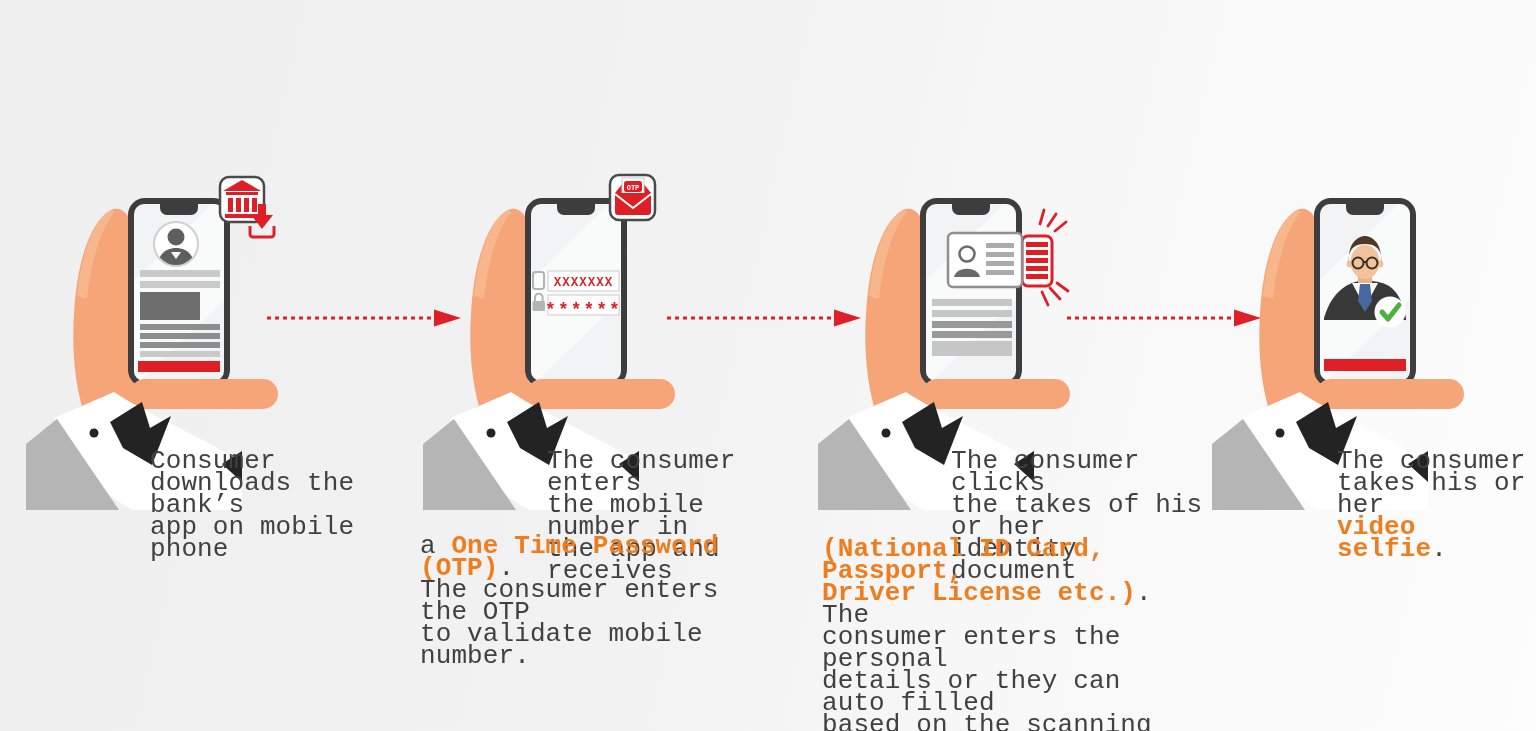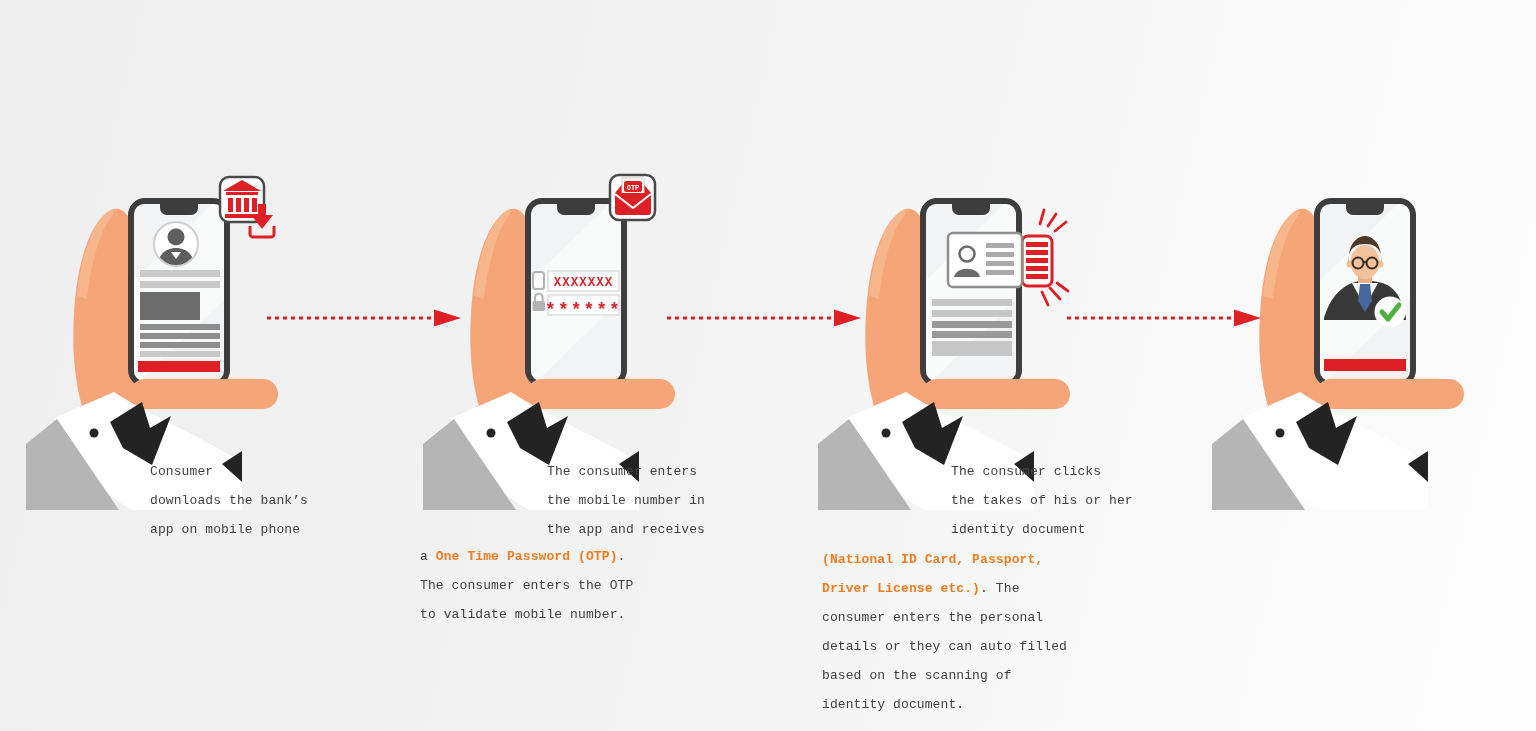--- a/index.html
+++ b/index.html
@@ -5,21 +5,21 @@
   html,body{margin:0;padding:0;}
   body{font-family:"Liberation Sans",sans-serif;}
   .canvas{
     position:relative;width:1536px;height:731px;overflow:hidden;
     background:linear-gradient(103deg,#efeff0 0%,#f2f2f3 45%,#f8f8f9 70%,#fdfdfd 100%);
     font-family:Liberation Mono, monospace;
   }
   .illus{position:absolute;top:160px;}
   .arrow{position:absolute;}
   .cap{
-    position:absolute;font-size:13px;line-height:29px;color:#414141;
+    position:absolute;font-size:26px;line-height:22px;color:#414141;
     white-space:pre-line;letter-spacing:0.1px;
   }
   .cap .hl{color:#ef7d1f;font-weight:bold;}
 </style>
 </head>
 <body>
 
 <div class="canvas">
 
   <svg class="illus" style="left:24px" width="280" height="350" viewBox="0 0 280 350">
@@ -284,14 +284,19 @@
   </div>
   <div class="cap" style="left:822px;top:516px;width:340px">
     <span class="hl">(National ID Card, Passport,
 Driver License etc.)</span><span>. The
 consumer enters the personal
 details or they can auto filled
 based on the scanning of
 identity document.</span>
   </div>
 
+  <div class="cap" style="left:1337px;top:428px;width:200px">
+    <span>The consumer
+takes his or her
+</span><span class="hl">video selfie</span><span>.</span>
+  </div>
 
 </div>
 
 </body></html>

